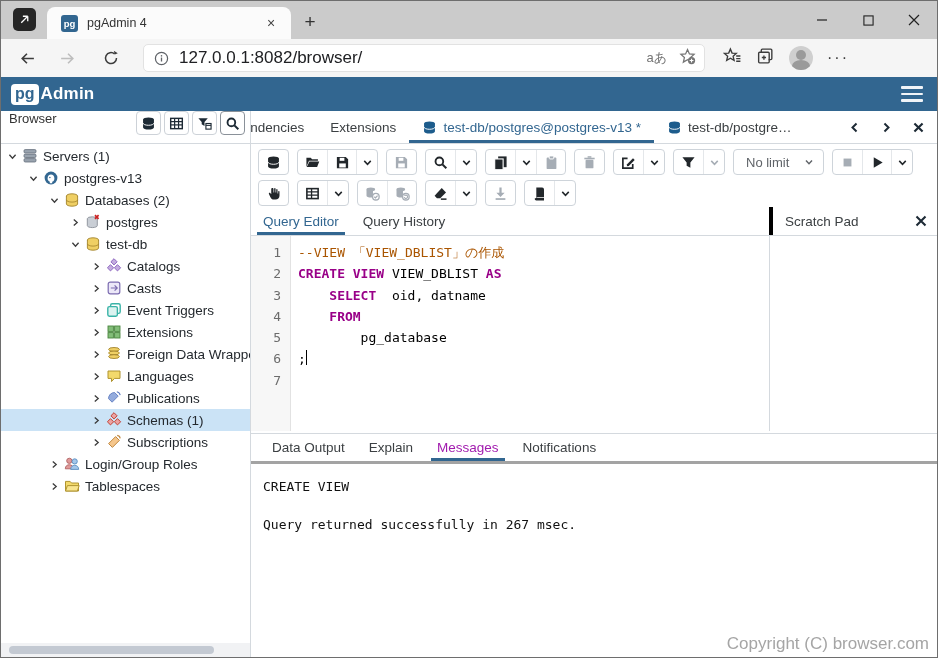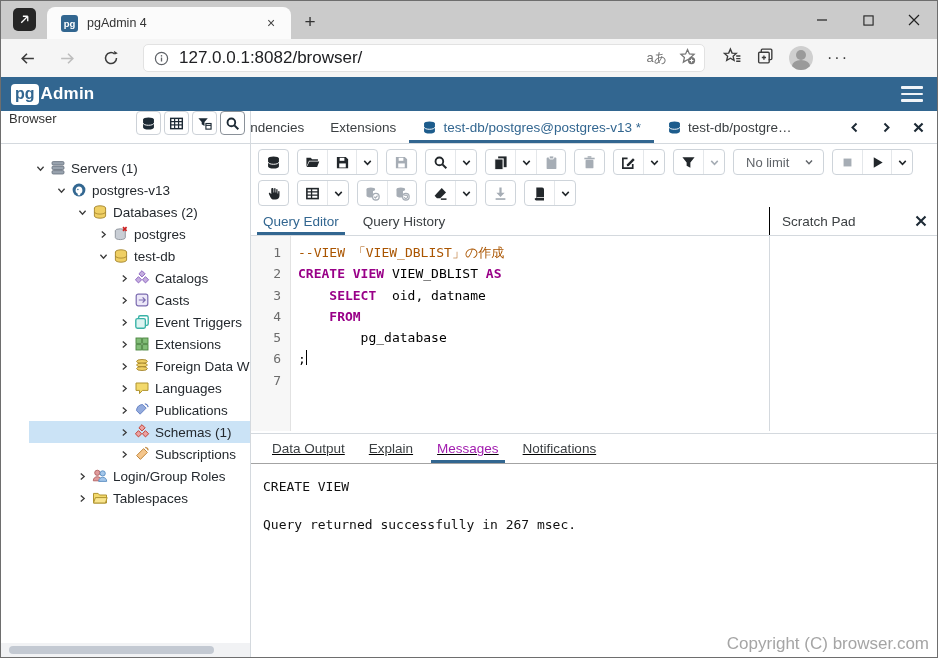--- a/index.html
+++ b/index.html
@@ -41,21 +41,21 @@
   .hamburger { margin-left:auto; margin-right:14px; display:flex; flex-direction:column; gap:4px; }
   .hamburger span { width:22px; height:2.5px; background:#f0f4f8; border-radius:1px; }
 
   
   .sidebar { position:absolute; top:110px; left:0; width:250px; bottom:0; background:#fff; border-right:1px solid #d4d9de; }
   .sb-header { height:33px; border-bottom:1px solid #d4d9de; display:flex; padding:0 5px 0 8px; }
   .sb-title { font-size:13px; color:#333; flex:1; }
   .sb-btn { width:25px; height:24px; border:1px solid #cdd2d8; border-radius:4px; background:#fff; display:flex; align-items:center; justify-content:center; margin-left:3px; color:#1d2a35; }
   .sb-btn.active { border-color:#8a9199; }
   .sb-btn svg { width:15px; height:15px; }
-  .tree { position:absolute; top:34px; left:0; right:0; bottom:14px; overflow:hidden; padding-top:12px;margin-left:28px; }
+  .tree { position:absolute; top:34px; left:0; right:0; bottom:14px; overflow:hidden; padding-top:0; }
   .titem { height:22px; display:flex; align-items:center; font-size:13.5px; color:#24292e; white-space:nowrap; }
   .titem.selected { background:#cbe3f6; }
   .t-chev { width:13px; display:flex; align-items:center; justify-content:center; color:#3c3c3c; flex:none; }
   .t-chev svg { width:11px; height:11px; }
   .t-chev.expanded svg { transform:rotate(90deg); }
   .t-icon { width:17px; height:16px; margin:0 4px 0 3px; flex:none; }
   .t-icon svg { width:16px; height:16px; }
   .hscroll { position:absolute; bottom:0; left:0; right:0; height:14px; background:#f1f2f4; }
   .hthumb { position:absolute; left:8px; top:3px; width:205px; height:8px; background:#c3c9d2; border-radius:4px; }
 
@@ -83,37 +83,37 @@
   .tb-btn.chev svg { width:13px; height:13px; }
   .tb-select { height:26px; border:1px solid #ced4da; border-radius:4px; background:#fff; display:flex; align-items:center; padding:0 8px 0 12px; font-size:13px; color:#5f6368; gap:14px; }
   .tb-select svg { width:12px; height:12px; }
 
   
   .edheader { position:absolute; top:96px; left:0; right:0; height:29px; border-bottom:1px solid #d4d9de; display:flex; }
   .edtabs { width:518px; display:flex; align-items:stretch; }
   .edtab { display:flex; align-items:center; padding:0 12px; font-size:13.5px; color:#3c4043; position:relative; }
   .edtab.active { color:#326690; }
   .edtab.active:after { content:""; position:absolute; left:6px; right:6px; bottom:0; height:3px; background:#326690; }
-  .scratchhead { flex:1; border-left:1px solid #000000; display:flex; align-items:center; padding:0 10px 0 12px; }
+  .scratchhead { flex:1; border-left:4px solid #000000; display:flex; align-items:center; padding:0 10px 0 12px; }
   .scratch-title { font-size:13.5px; color:#3c4043; flex:1; }
   .scratch-close { color:#1d2a35; display:flex; }
   .scratch-close svg { width:12px; height:12px; }
 
   
   .edbody { position:absolute; top:125px; left:0; width:518px; bottom:226px; display:flex; font-family:"DejaVu Sans Mono", monospace; font-size:13px; overflow:hidden; }
   .gutter { width:40px; background:#f7f7f7; border-right:1px solid #e2e2e2; padding:6px 9px 0 0; text-align:right; color:#6c6c6c; line-height:21.3px; flex:none; }
   .codecol { padding:6px 0 0 7px; line-height:21.3px; white-space:pre; color:#000; flex:1; }
   .kw { color:#990088; font-weight:bold; }
   .cmt { color:#aa5500; }
   .cursor { display:inline-block; width:0; border-left:1.3px solid #000; height:15px; vertical-align:-2px; }
   .scratchbody { position:absolute; top:125px; left:518px; right:0; bottom:226px; border-left:1px solid #d4d9de; background:#fff; }
 
   
   .outpanel { position:absolute; top:322px; left:0; right:0; bottom:0; border-top:1px solid #d4d9de; background:#fff; }
-  .outtabs { height:30px; border-bottom:1px solid #a3a3a3; display:flex; align-items:stretch; padding-left:9px;text-decoration:underline; }
+  .outtabs { height:30px; border-bottom:3px solid #a3a3a3; display:flex; align-items:stretch; padding-left:9px; }
   .outtab { display:flex; align-items:center; padding:0 12px; font-size:13.5px; color:#3c4043; position:relative; }
   .outtab.active { color:#a21caf; }
   .outtab.active:after { content:""; position:absolute; left:6px; right:6px; bottom:0; height:3px; background:#326690; }
   .outbody { padding:13px 12px; font-family:"DejaVu Sans Mono", monospace; font-size:13px; line-height:19px; color:#111; white-space:pre-wrap; }
   .copyright { position:absolute; right:8px; bottom:3px; font-size:17px; color:#a5a5a5; }
 </style>
 </head>
 <body>
 
 <div id="app">

